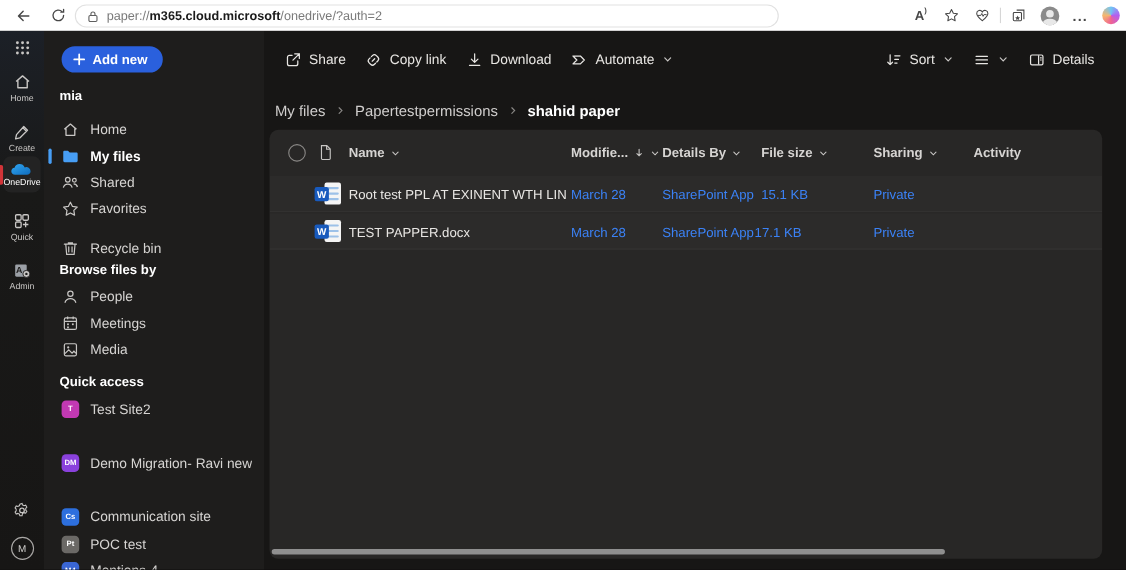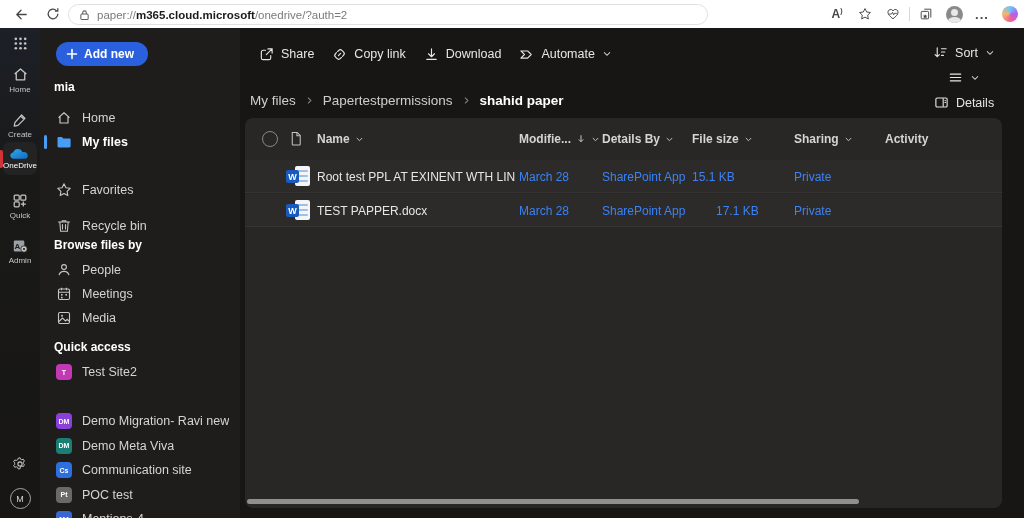--- a/index.html
+++ b/index.html
@@ -42,21 +42,21 @@
   .side-item .si-label { font-size:12.5px; color:#d6d4d2; white-space:nowrap; overflow:hidden; text-overflow:ellipsis; max-width:150px; }
   .side-item.active .si-label { color:#ffffff; font-weight:700; }
   .active-bar { position:absolute; left:4px; top:5px; width:3px; height:14px; background:#479ef5; border-radius:2px; }
   .qa-avatar { width:16px; height:16px; border-radius:4px; color:#fff; font-size:7px; font-weight:700; display:flex; align-items:center; justify-content:center; flex-shrink:0; }
 
   
   .main { position:relative; flex:1; height:100%; background:#171615; }
   .cmdbar { position:absolute; top:12px; left:10px; right:20px; height:28px; display:flex; }
   .cmd-btn { display:flex; align-items:center; gap:7px; color:#e8e6e3; font-size:12.5px; padding:5px 9px; border-radius:4px; cursor:pointer; white-space:nowrap; }
   .cmd-btn svg { flex-shrink:0; }
-  .cmd-right { margin-left:auto; display:flex; align-items:center; gap:0;flex-direction:column; }
+  .cmd-right { margin-left:auto; display:flex; align-items:center; gap:0; }
   .chev { color:#c8c6c4; display:flex; }
 
   .breadcrumb { position:absolute; top:61px; left:10px; height:22px; display:flex; align-items:center; gap:9px; }
   .bc-item { font-size:13.5px; color:#d0cecd; cursor:pointer; white-space:nowrap; }
   .bc-item.current { color:#ffffff; font-weight:700; }
   .bc-sep { color:#8a8886; display:flex; }
 
   .card { position:absolute; left:5px; top:90px; width:757px; height:390px; background:#282726; border-radius:8px; overflow:hidden; }
   .thead { position:absolute; top:0; left:0; width:100%; height:42px; }
   .th { position:absolute; top:0; height:42px; display:flex; align-items:center; gap:5px; font-size:12px; font-weight:700; color:#d6d4d2; cursor:pointer; }
@@ -223,20 +223,31 @@
       </div>
 
       <div class="side-item active" style="top:102px">
         <span class="active-bar"></span>
         <svg width="16" height="16" viewBox="0 0 16 16">
             <path d="M1.5 4.2c0-.7.5-1.2 1.2-1.2h3.1l1.6 1.6h6c.7 0 1.2.5 1.2 1.2v6.4c0 .7-.5 1.2-1.2 1.2H2.7c-.7 0-1.2-.5-1.2-1.2z" fill="#479ef5"></path>
           </svg>
         <span class="si-label">My files</span>
       </div>
 
+      <div class="side-item" style="top:126px">
+        <svg width="16" height="16" viewBox="0 0 16 16">
+            <g fill="none" stroke="#c8c6c4" stroke-width="1.1">
+              <circle cx="5.6" cy="5.4" r="2.1"></circle>
+              <path d="M1.6 12.6c.5-2 2.1-3.2 4-3.2s3.5 1.2 4 3.2"></path>
+              <circle cx="11.6" cy="5.8" r="1.7"></circle>
+              <path d="M10.9 9.2c1.8 0 3.1 1 3.5 2.8"></path>
+            </g>
+          </svg>
+        <span class="si-label">Shared</span>
+      </div>
 
       <div class="side-item" style="top:150px">
         <svg width="16" height="16" viewBox="0 0 16 16">
             <path d="M8 1.8 9.9 5.7l4.3.6-3.1 3 .7 4.3L8 11.6l-3.8 2 .7-4.3-3.1-3 4.3-.6z" fill="none" stroke="#c8c6c4" stroke-width="1.1" stroke-linejoin="round"></path>
           </svg>
         <span class="si-label">Favorites</span>
       </div>
 
       <div class="side-item" style="top:186px">
         <svg width="16" height="16" viewBox="0 0 16 16">
@@ -285,24 +296,20 @@
 
       <div class="side-section" style="top:312px">Quick access</div>
 
       <div class="side-item" style="top:332px">
         <span class="qa-avatar" style="background:#c239b3">T</span>
         <span class="si-label">Test Site2</span>
       </div>
       <div class="side-item" style="top:381px">
         <span class="qa-avatar" style="background:#8a41dc">DM</span>
         <span class="si-label">Demo Migration- Ravi new</span>
-      </div>
-      <div class="side-item" style="top:405.5px">
-        <span class="qa-avatar" style="background:#1b7e74">DM</span>
-        <span class="si-label">Demo Meta Viva</span>
       </div>
       <div class="side-item" style="top:430px">
         <span class="qa-avatar" style="background:#2d6fdd">Cs</span>
         <span class="si-label">Communication site</span>
       </div>
       <div class="side-item" style="top:454.5px">
         <span class="qa-avatar" style="background:#6b6966">Pt</span>
         <span class="si-label">POC test</span>
       </div>
       <div class="side-item" style="top:479px">
@@ -474,21 +481,21 @@
             <span class="word-page">
                 <i style="top:4px"></i>
                 <i style="top:9px"></i>
                 <i style="top:14px"></i>
               </span>
             <i class="word-box">W</i>
           </span>
           <div class="tc name" style="left:72px; max-width:198px">TEST PAPPER.docx</div>
           <div class="tc" style="left:274px">March 28</div>
           <div class="tc" style="left:357px">SharePoint App</div>
-          <div class="tc" style="left:471px">17.1 KB</div>
+          <div class="tc" style="left:441px">17.1 KB</div>
           <div class="tc" style="left:549px">Private</div>
         </div>
 
         <div class="hscroll"></div>
       </div>
 
     </div>
   </div>
 </div>
 

